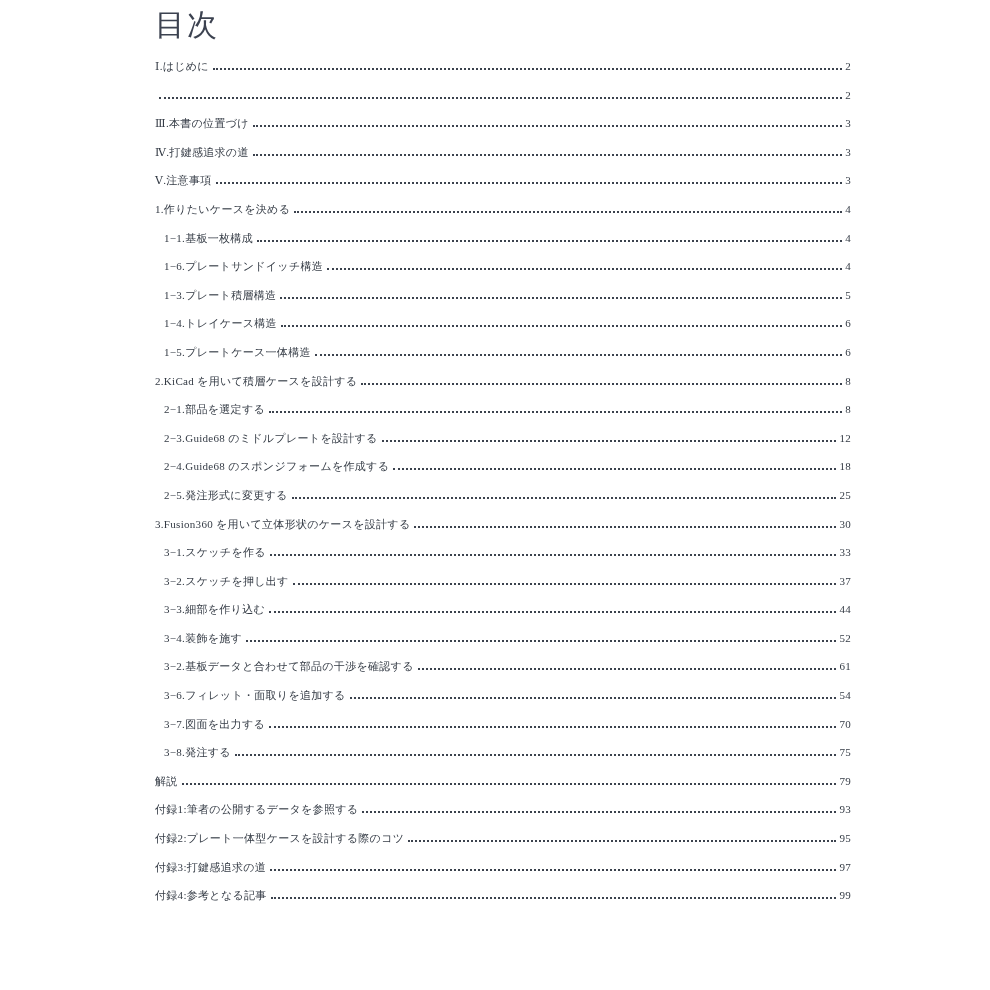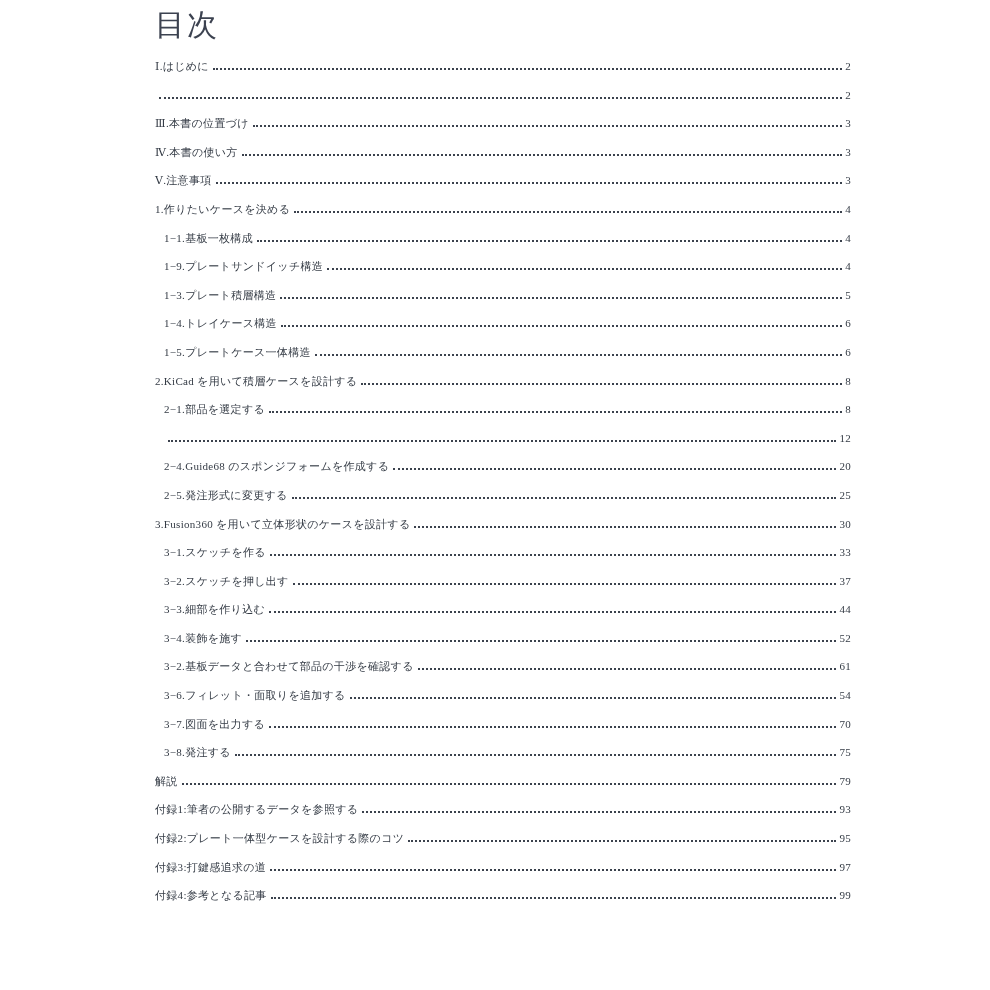--- a/index.html
+++ b/index.html
@@ -78,41 +78,41 @@
     <div class="toc-row">
       <span class="toc-leader"></span>
       <span class="toc-pagenum">2</span>
     </div>
     <div class="toc-row">
       <span class="toc-label">Ⅲ.本書の位置づけ</span>
       <span class="toc-leader"></span>
       <span class="toc-pagenum">3</span>
     </div>
     <div class="toc-row">
-      <span class="toc-label">Ⅳ.本書の使い方</span>
+      <span class="toc-label">Ⅳ.打鍵感追求の道</span>
       <span class="toc-leader"></span>
       <span class="toc-pagenum">3</span>
     </div>
     <div class="toc-row">
       <span class="toc-label">Ⅴ.注意事項</span>
       <span class="toc-leader"></span>
       <span class="toc-pagenum">3</span>
     </div>
     <div class="toc-row">
       <span class="toc-label">1.作りたいケースを決める</span>
       <span class="toc-leader"></span>
       <span class="toc-pagenum">4</span>
     </div>
     <div class="toc-row indent-1">
       <span class="toc-label">1−1.基板一枚構成</span>
       <span class="toc-leader"></span>
       <span class="toc-pagenum">4</span>
     </div>
     <div class="toc-row indent-1">
-      <span class="toc-label">1−9.プレートサンドイッチ構造</span>
+      <span class="toc-label">1−6.プレートサンドイッチ構造</span>
       <span class="toc-leader"></span>
       <span class="toc-pagenum">4</span>
     </div>
     <div class="toc-row indent-1">
       <span class="toc-label">1−3.プレート積層構造</span>
       <span class="toc-leader"></span>
       <span class="toc-pagenum">5</span>
     </div>
     <div class="toc-row indent-1">
       <span class="toc-label">1−4.トレイケース構造</span>
@@ -128,27 +128,28 @@
       <span class="toc-label">2.KiCad を用いて積層ケースを設計する</span>
       <span class="toc-leader"></span>
       <span class="toc-pagenum">8</span>
     </div>
     <div class="toc-row indent-1">
       <span class="toc-label">2−1.部品を選定する</span>
       <span class="toc-leader"></span>
       <span class="toc-pagenum">8</span>
     </div>
     <div class="toc-row indent-1">
+      <span class="toc-label">2−3.Guide68 のミドルプレートを設計する</span>
       <span class="toc-leader"></span>
       <span class="toc-pagenum">12</span>
     </div>
     <div class="toc-row indent-1">
       <span class="toc-label">2−4.Guide68 のスポンジフォームを作成する</span>
       <span class="toc-leader"></span>
-      <span class="toc-pagenum">20</span>
+      <span class="toc-pagenum">18</span>
     </div>
     <div class="toc-row indent-1">
       <span class="toc-label">2−5.発注形式に変更する</span>
       <span class="toc-leader"></span>
       <span class="toc-pagenum">25</span>
     </div>
     <div class="toc-row">
       <span class="toc-label">3.Fusion360 を用いて立体形状のケースを設計する</span>
       <span class="toc-leader"></span>
       <span class="toc-pagenum">30</span>

